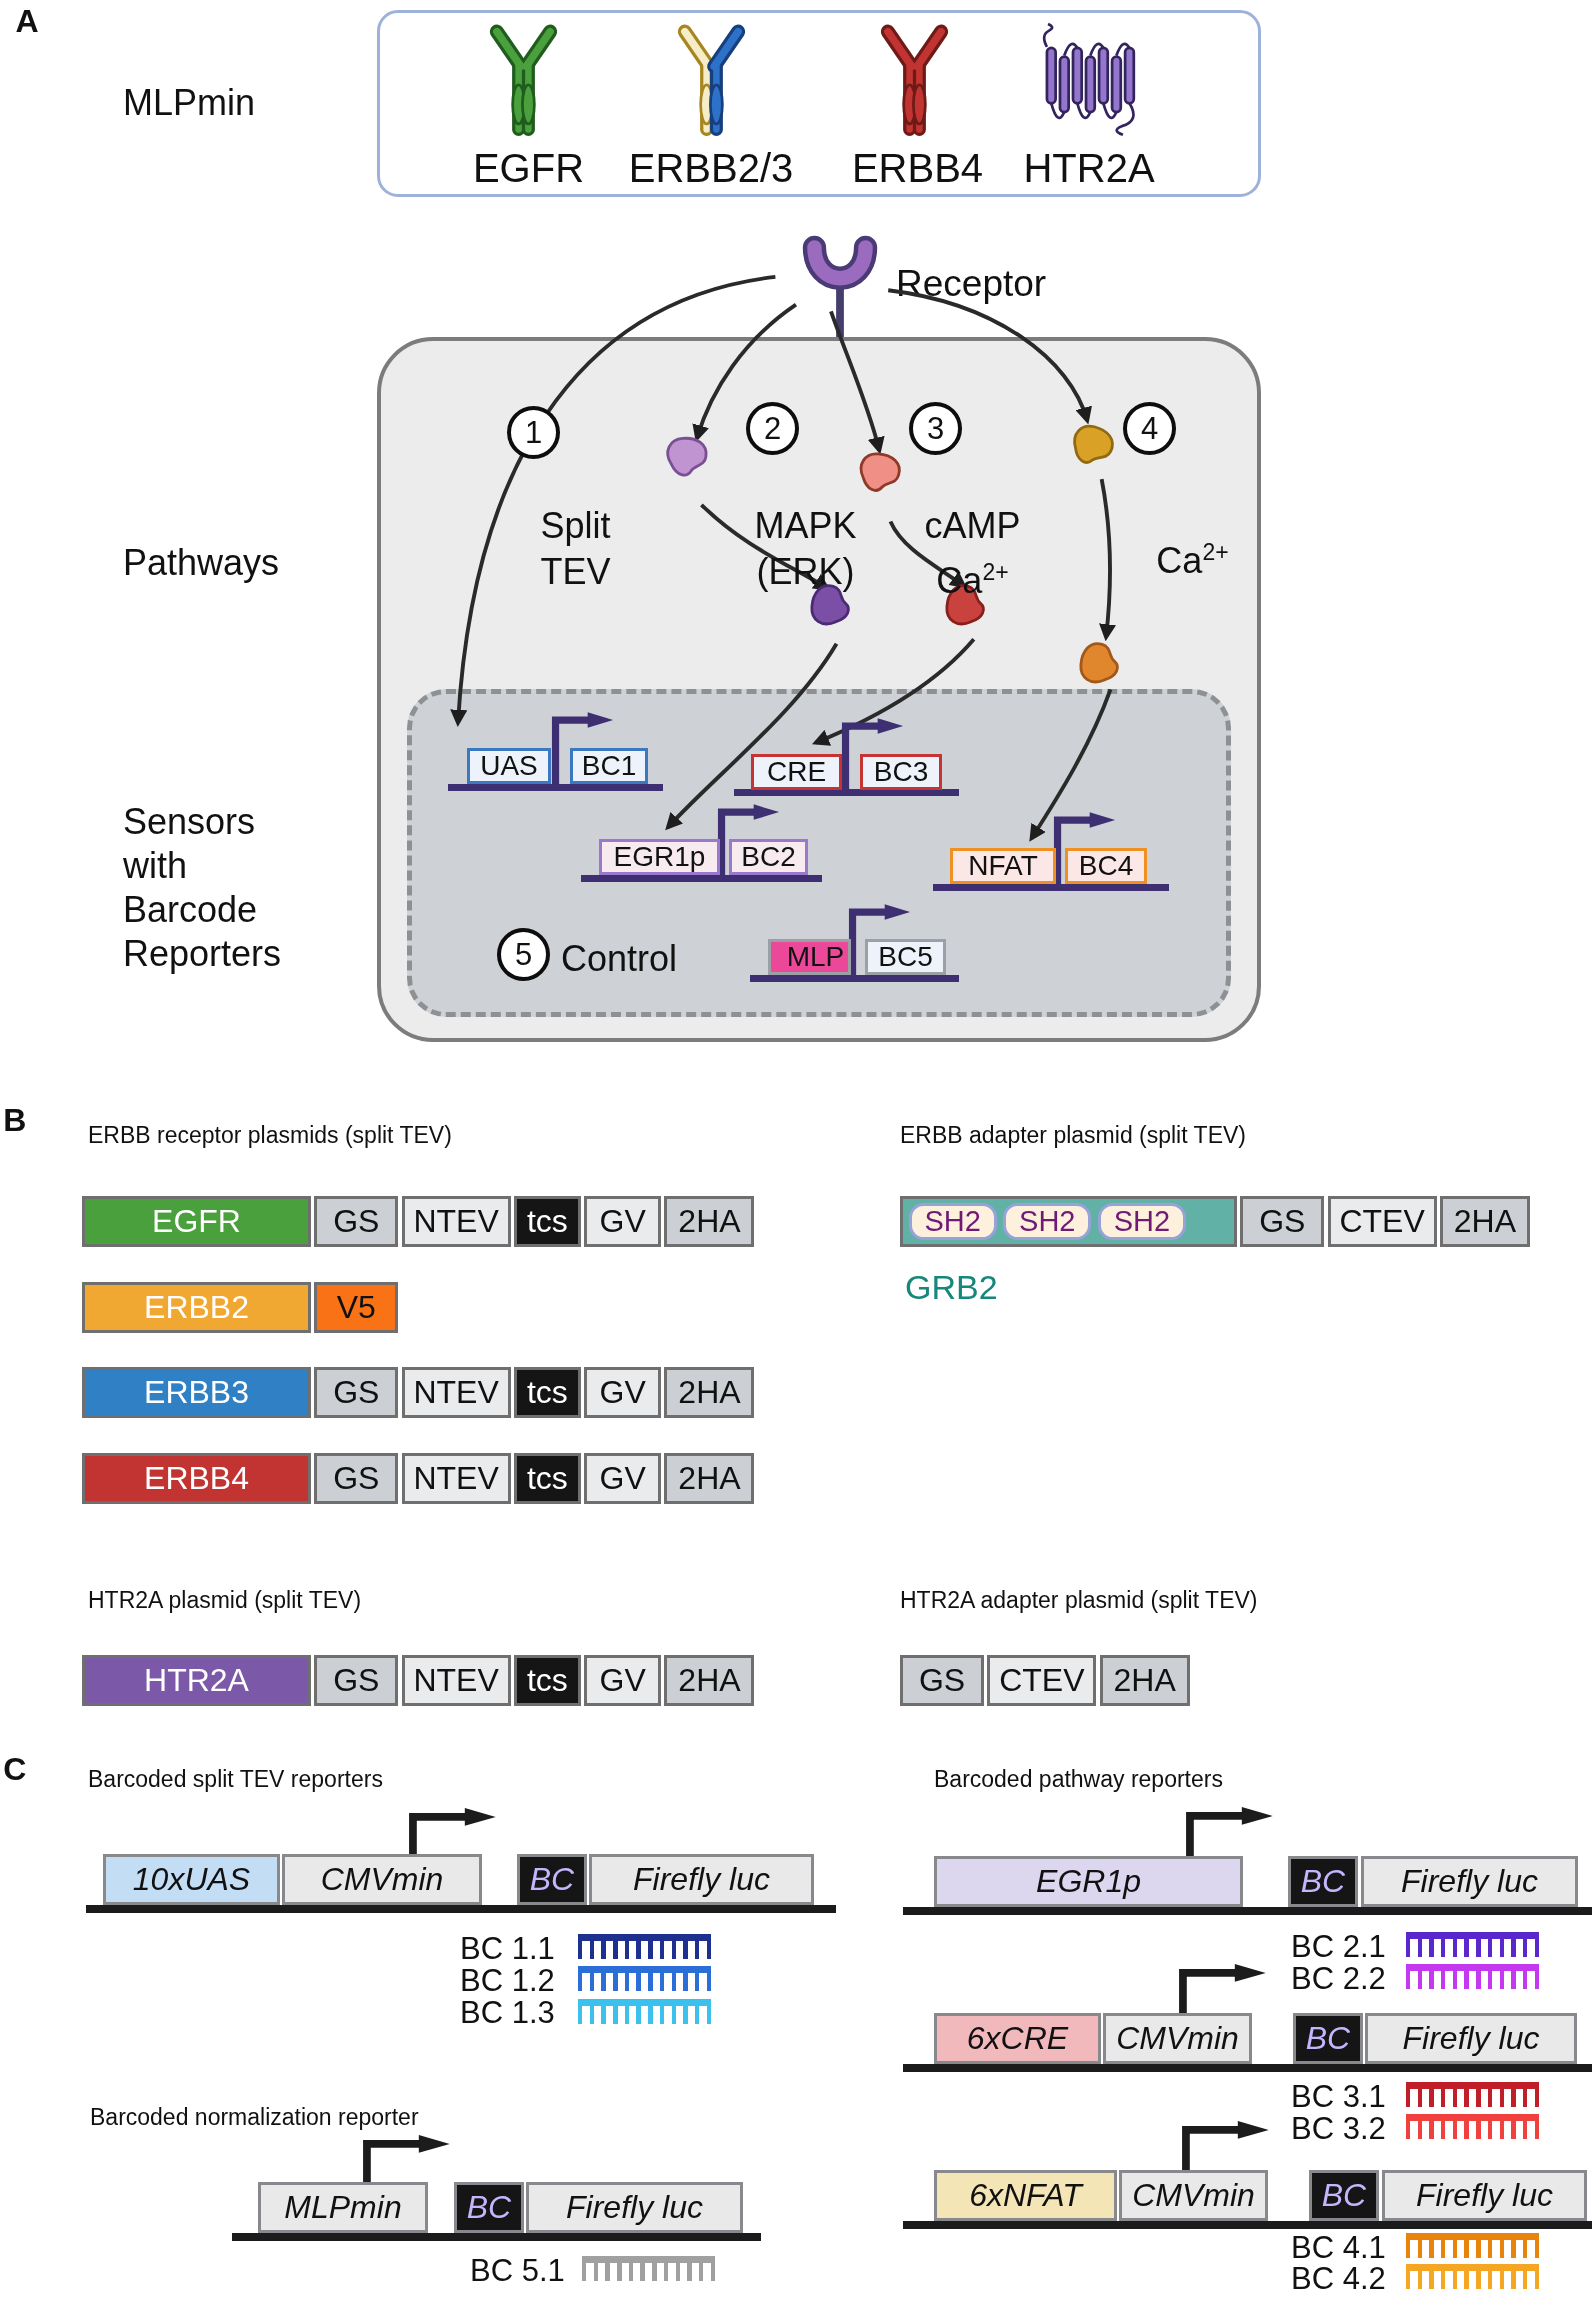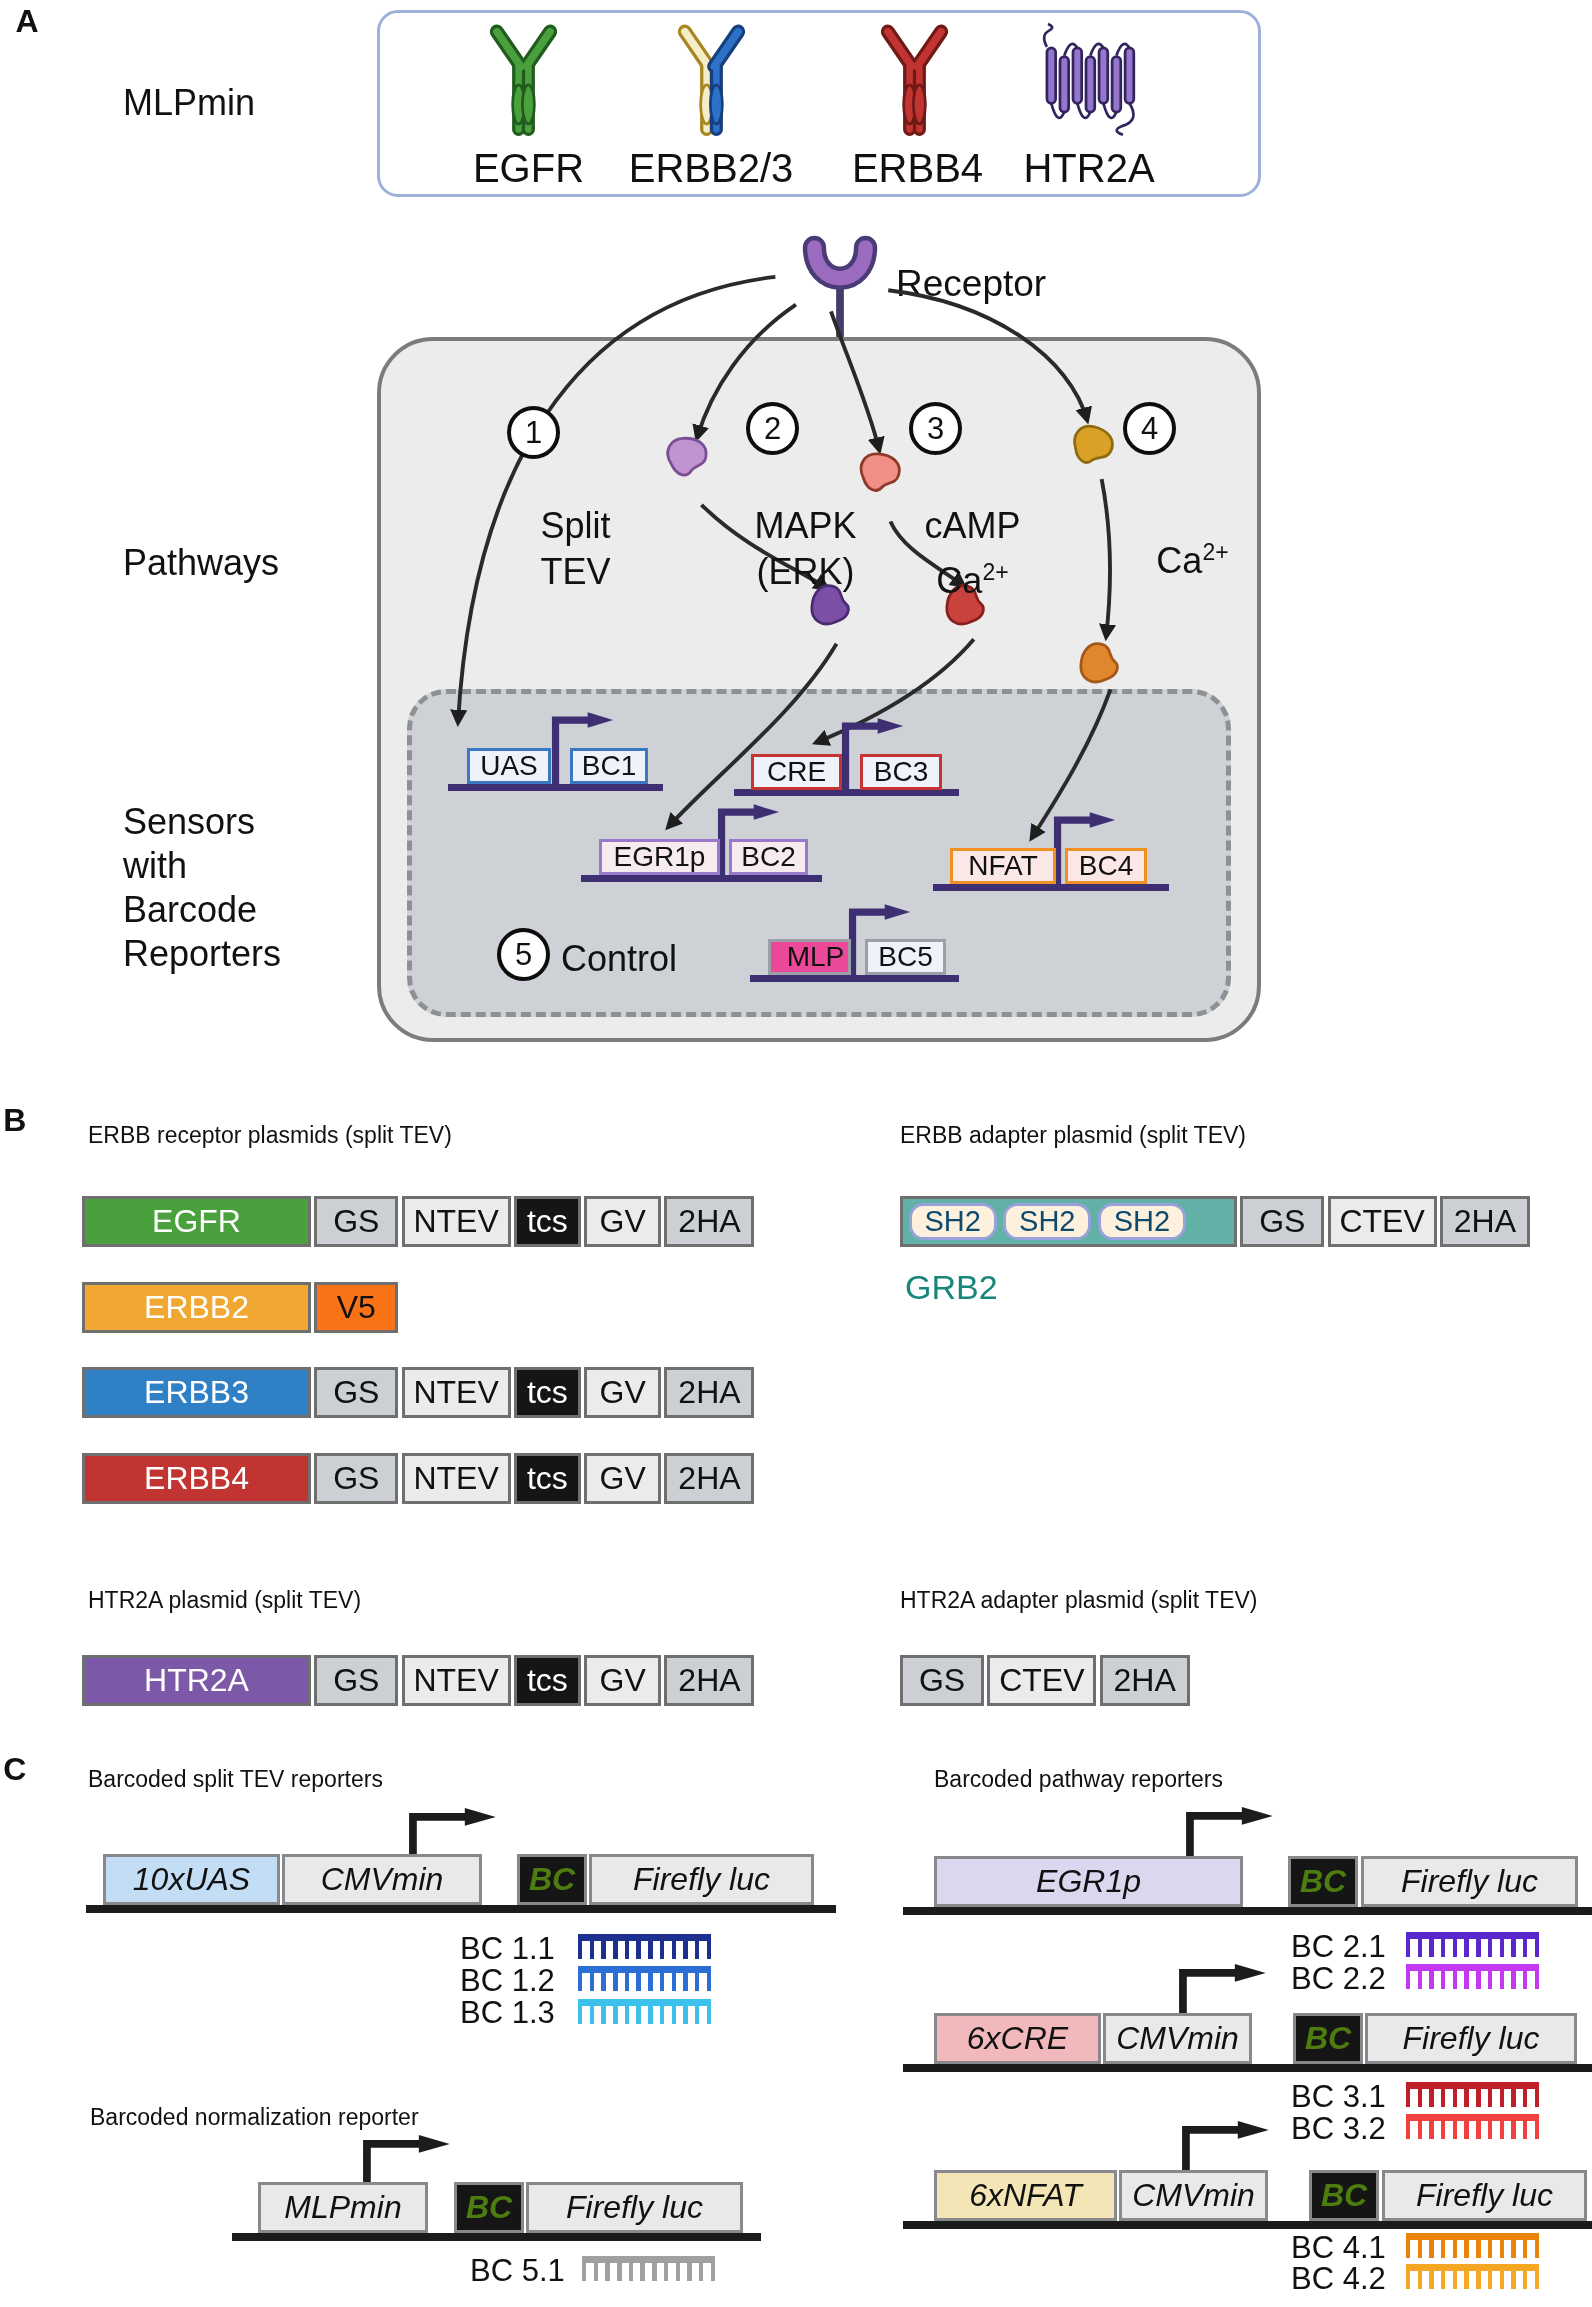--- a/index.html
+++ b/index.html
@@ -24,26 +24,26 @@
   .uline{height:7.2px;}
   .tss-a,.tss-c{pointer-events:none;}
   
   .construct{display:flex;gap:3.3px;}
   .seg{box-sizing:border-box;height:51px;border:3.9px solid #6f6f6f;display:flex;align-items:center;
        justify-content:center;font-size:32px;white-space:nowrap;}
   .seg.colored{color:#fff;}
   .seg.dark{background:#151515;color:#fff;}
   .sh2wrap{justify-content:flex-start;padding-left:5.6px;gap:6.7px;}
   .sh2{box-sizing:border-box;width:88px;height:37px;border:3.3px solid #96a2d8;border-radius:14.5px;
-       background:#fdf0dd;display:flex;align-items:center;justify-content:center;font-size:29px;color:#0c4a6e;}
+       background:#fdf0dd;display:flex;align-items:center;justify-content:center;font-size:29px;color:#701a75;}
   .grb2{font-size:34px;}
   
   .cbox{box-sizing:border-box;height:51px;border:3.9px solid #87898c;background:#e9e9e9;display:flex;
         align-items:center;justify-content:center;font-size:32px;font-style:italic;}
-  .cbox.bcblack{background:#151515;color:#4d7c0f;font-weight:bold;}
+  .cbox.bcblack{background:#151515;color:#c4b5fd;font-weight:normal;}
   .bline{height:7.8px;background:#1b1b1b;}
   .bclbl{font-size:31px;white-space:nowrap;}
   .comb{width:133px;height:25.6px;}
   .comb::before{content:"";display:block;height:7.2px;background:var(--c);}
   .comb::after{content:"";display:block;height:18.3px;
        background:repeating-linear-gradient(90deg,var(--c) 0 4.4px,transparent 4.4px 11.7px);}
   svg{overflow:visible;}
 </style>
 </head>
 <body>

